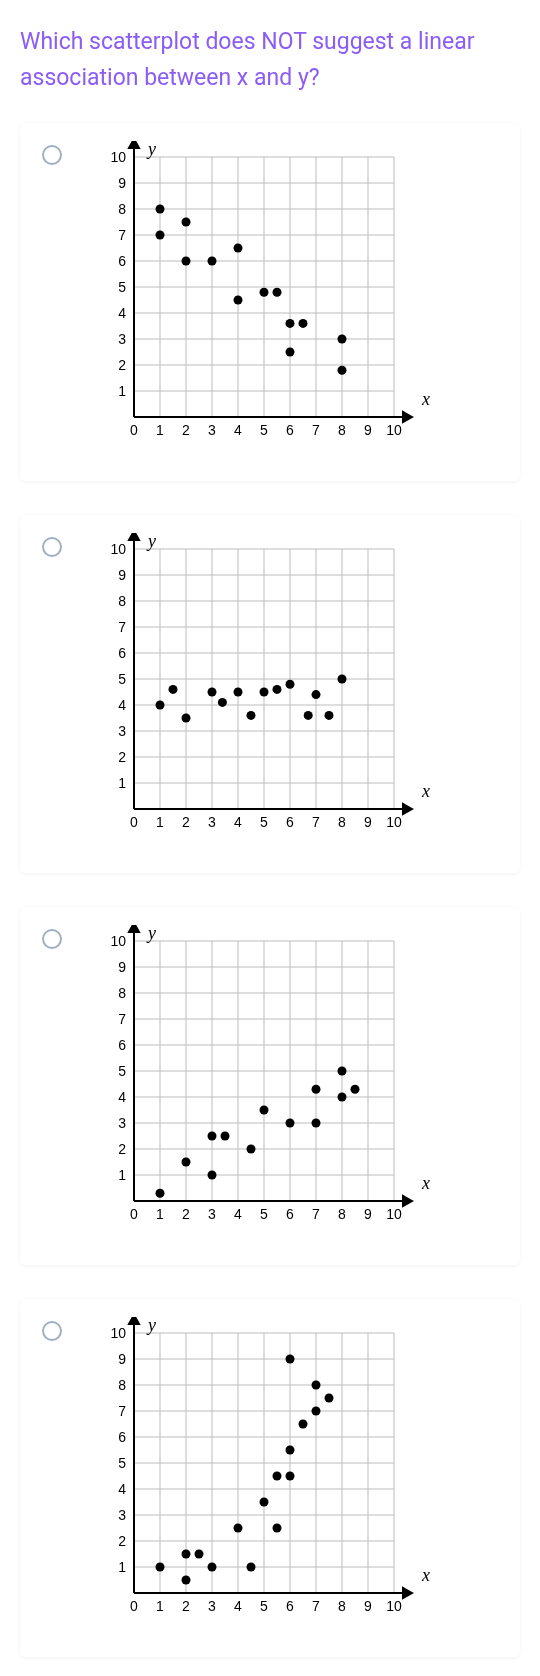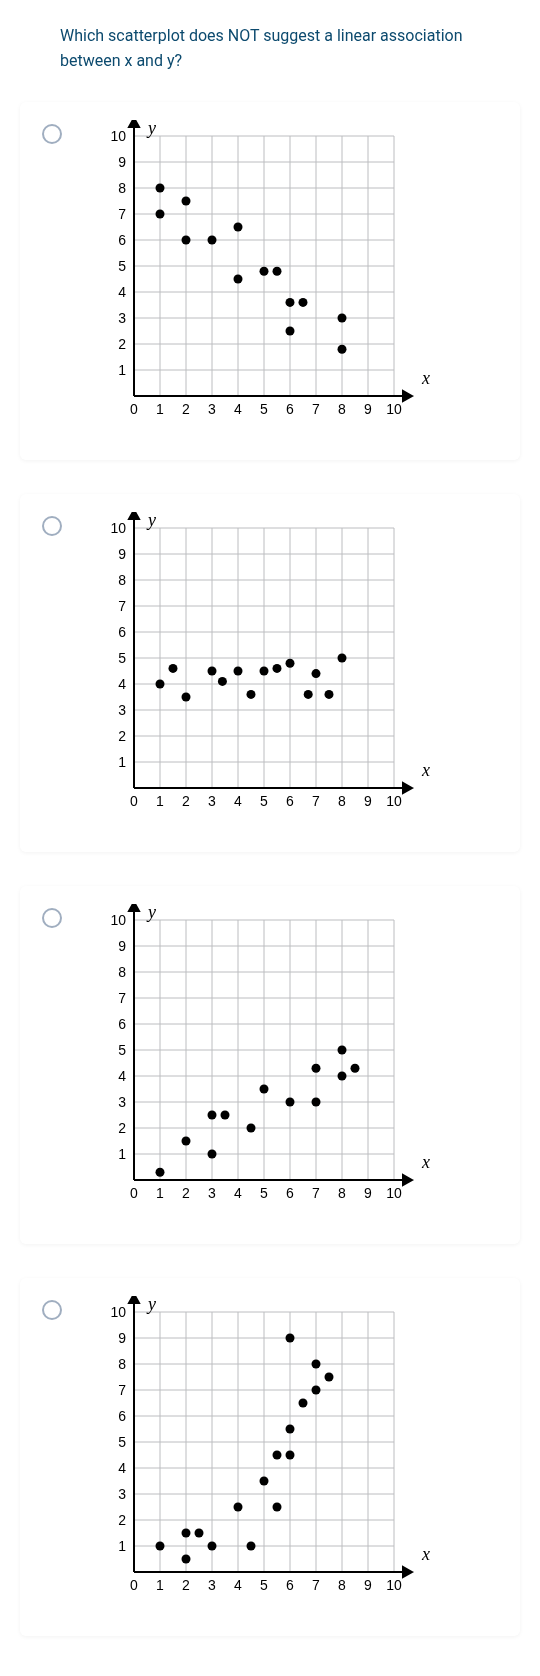--- a/index.html
+++ b/index.html
@@ -5,25 +5,24 @@
   * { box-sizing: border-box; }
   body {
     margin: 0;
     padding: 24px 20px;
     font-family: -apple-system, BlinkMacSystemFont, "Segoe UI", Roboto, sans-serif;
     background: #fff;
     color: #2d3748;
     width: 540px;
   }
   .question {
-    font-size: 16px;
+    font-size: 23px;
     line-height: 1.55;
-    color: #0c4a6e;
+    color: #8b5cf6;
     margin-bottom: 28px;
-    margin-left: 40px;
   }
   .option {
     display: flex;
     gap: 30px;
     align-items: flex-start;
     background: #fff;
     border-radius: 6px;
     padding: 18px 12px 28px 12px;
     margin-bottom: 34px;
     box-shadow: 0 1px 4px rgba(0,0,0,0.05);

